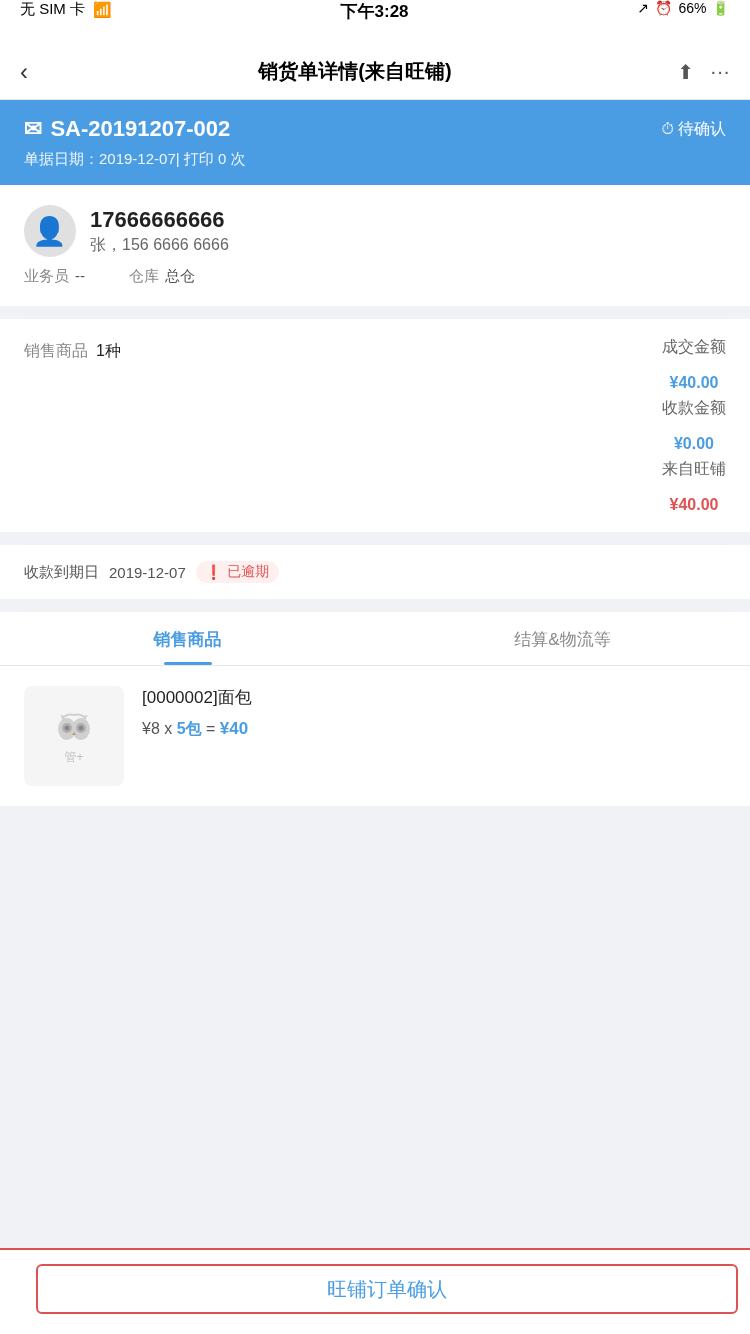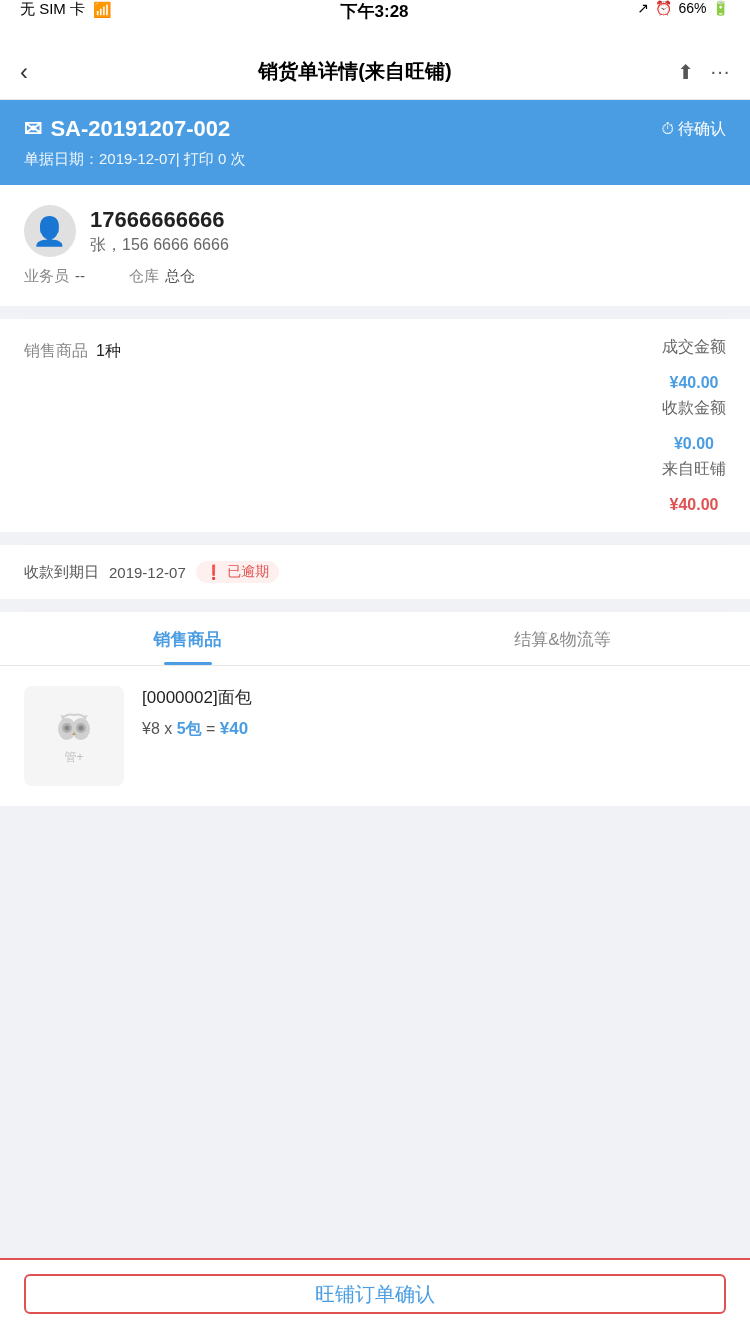--- a/index.html
+++ b/index.html
@@ -295,31 +295,32 @@
       position: fixed;
       bottom: 0;
       left: 0;
       width: 750px;
       background: #fff;
       padding: 14px 24px 20px;
       border-top: 2px solid #e05252;
     }
     .confirm-btn {
       width: 100%;
-      height: 40px;
+      height: 50px;
       background: #fff;
       border: 2px solid #e05252;
       border-radius: 6px;
       font-size: 20px;
       color: #4a9de2;
       font-weight: 500;
       cursor: pointer;
       display: flex;
       align-items: center;
       justify-content: center;
+      margin-left: 12px;
     }
   </style>
 </head>
 <body>
 
 <div class="status-bar">
   <div class="status-left">
     <span>无 SIM 卡</span>
     <span>📶</span>
   </div>

